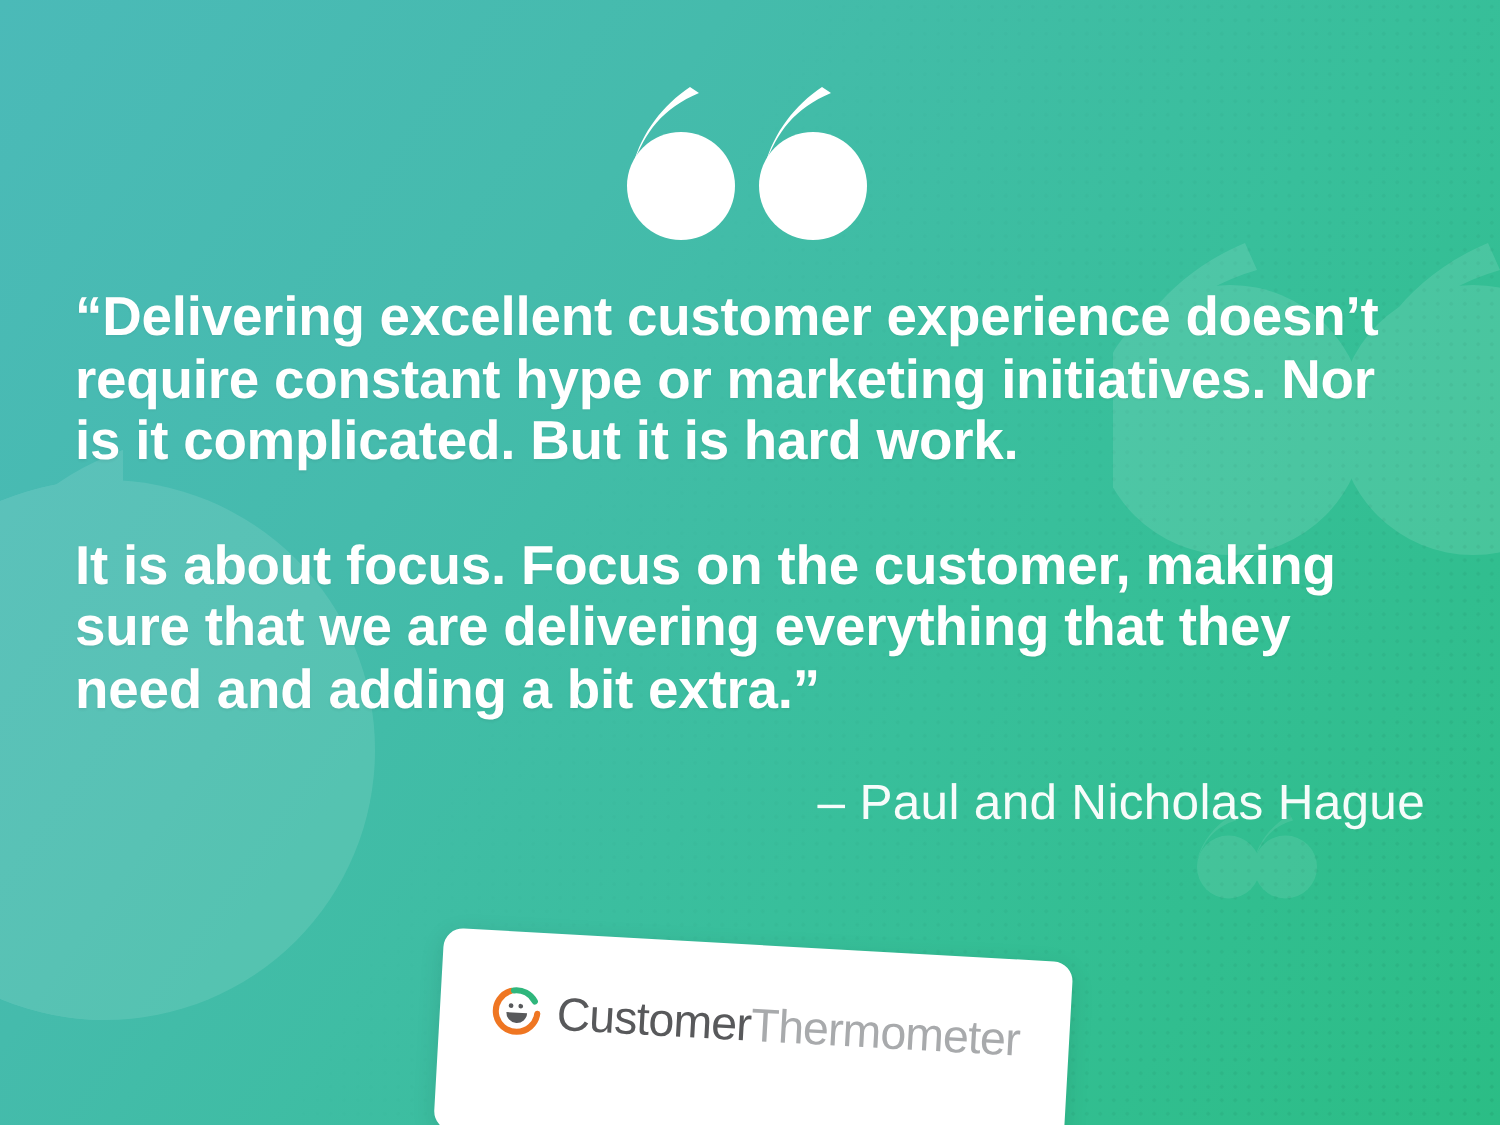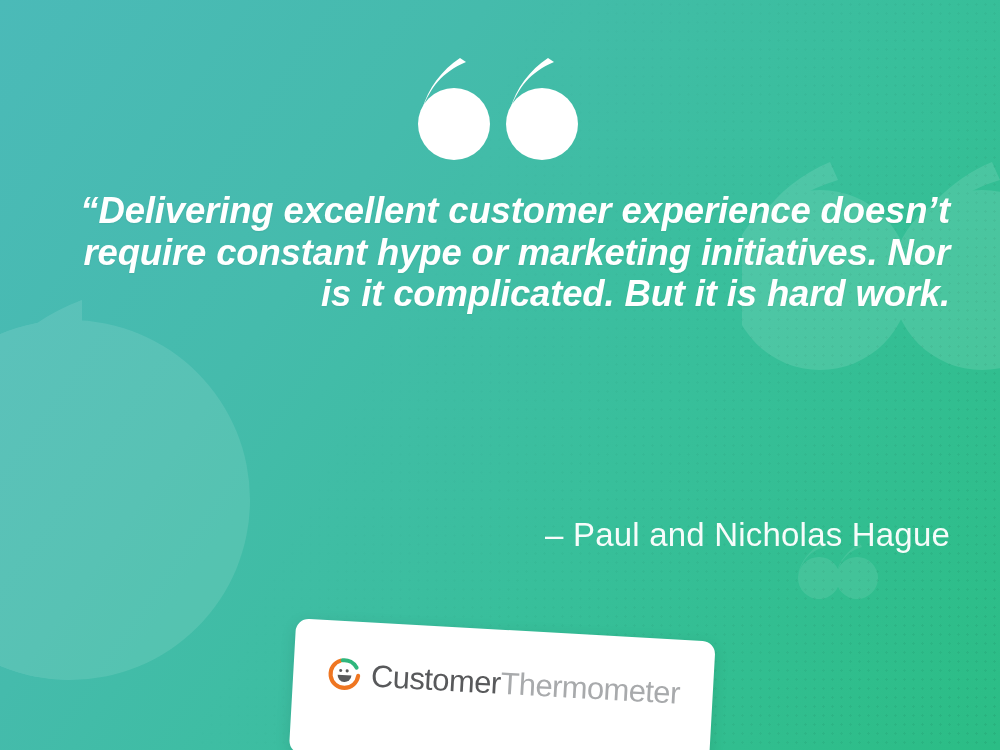--- a/index.html
+++ b/index.html
@@ -41,23 +41,22 @@
     width: 166px;
     height: 112px;
   }
 
   
   #quote {
     position: absolute;
     left: 50px;
     top: 190px;
     width: 900px;
-    text-align: right;
+    text-align: left;
     color: #ffffff;
-    font-style: italic;
   }
   .para {
     font-size: 36.5px;
     font-weight: bold;
     line-height: 41.5px;
     letter-spacing: -0.15px;
     margin: 0;
     text-shadow: 0 1px 2px rgba(0,0,0,0.06);
   }
   #para-2 { margin-top: 41px; }
@@ -153,20 +152,21 @@
         <circle cx="36" cy="68" r="36"></circle>
         <path d="M42 2C24 14 10 32 4 54 12 32 24 16 48 6z"></path>
         <circle cx="124" cy="68" r="36"></circle>
         <path d="M130 2C112 14 98 32 92 54 100 32 112 16 136 6z"></path>
       </g>
     </svg>
   </div>
 
   <div id="quote">
     <p class="para" id="para-1">“Delivering excellent customer experience doesn’t require constant hype or marketing initiatives. Nor is it complicated. But it is hard work.</p>
+    <p class="para" id="para-2">It is about focus. Focus on the customer, making sure that we are delivering everything that they need and adding a bit extra.”</p>
   </div>
 
   <div id="attribution">– Paul and Nicholas Hague</div>
 
   <div id="logo-card">
     <div id="logo">
 
       <span id="logo-mark">
         <svg viewBox="0 0 48 48" width="36" height="36" aria-hidden="true">
 

